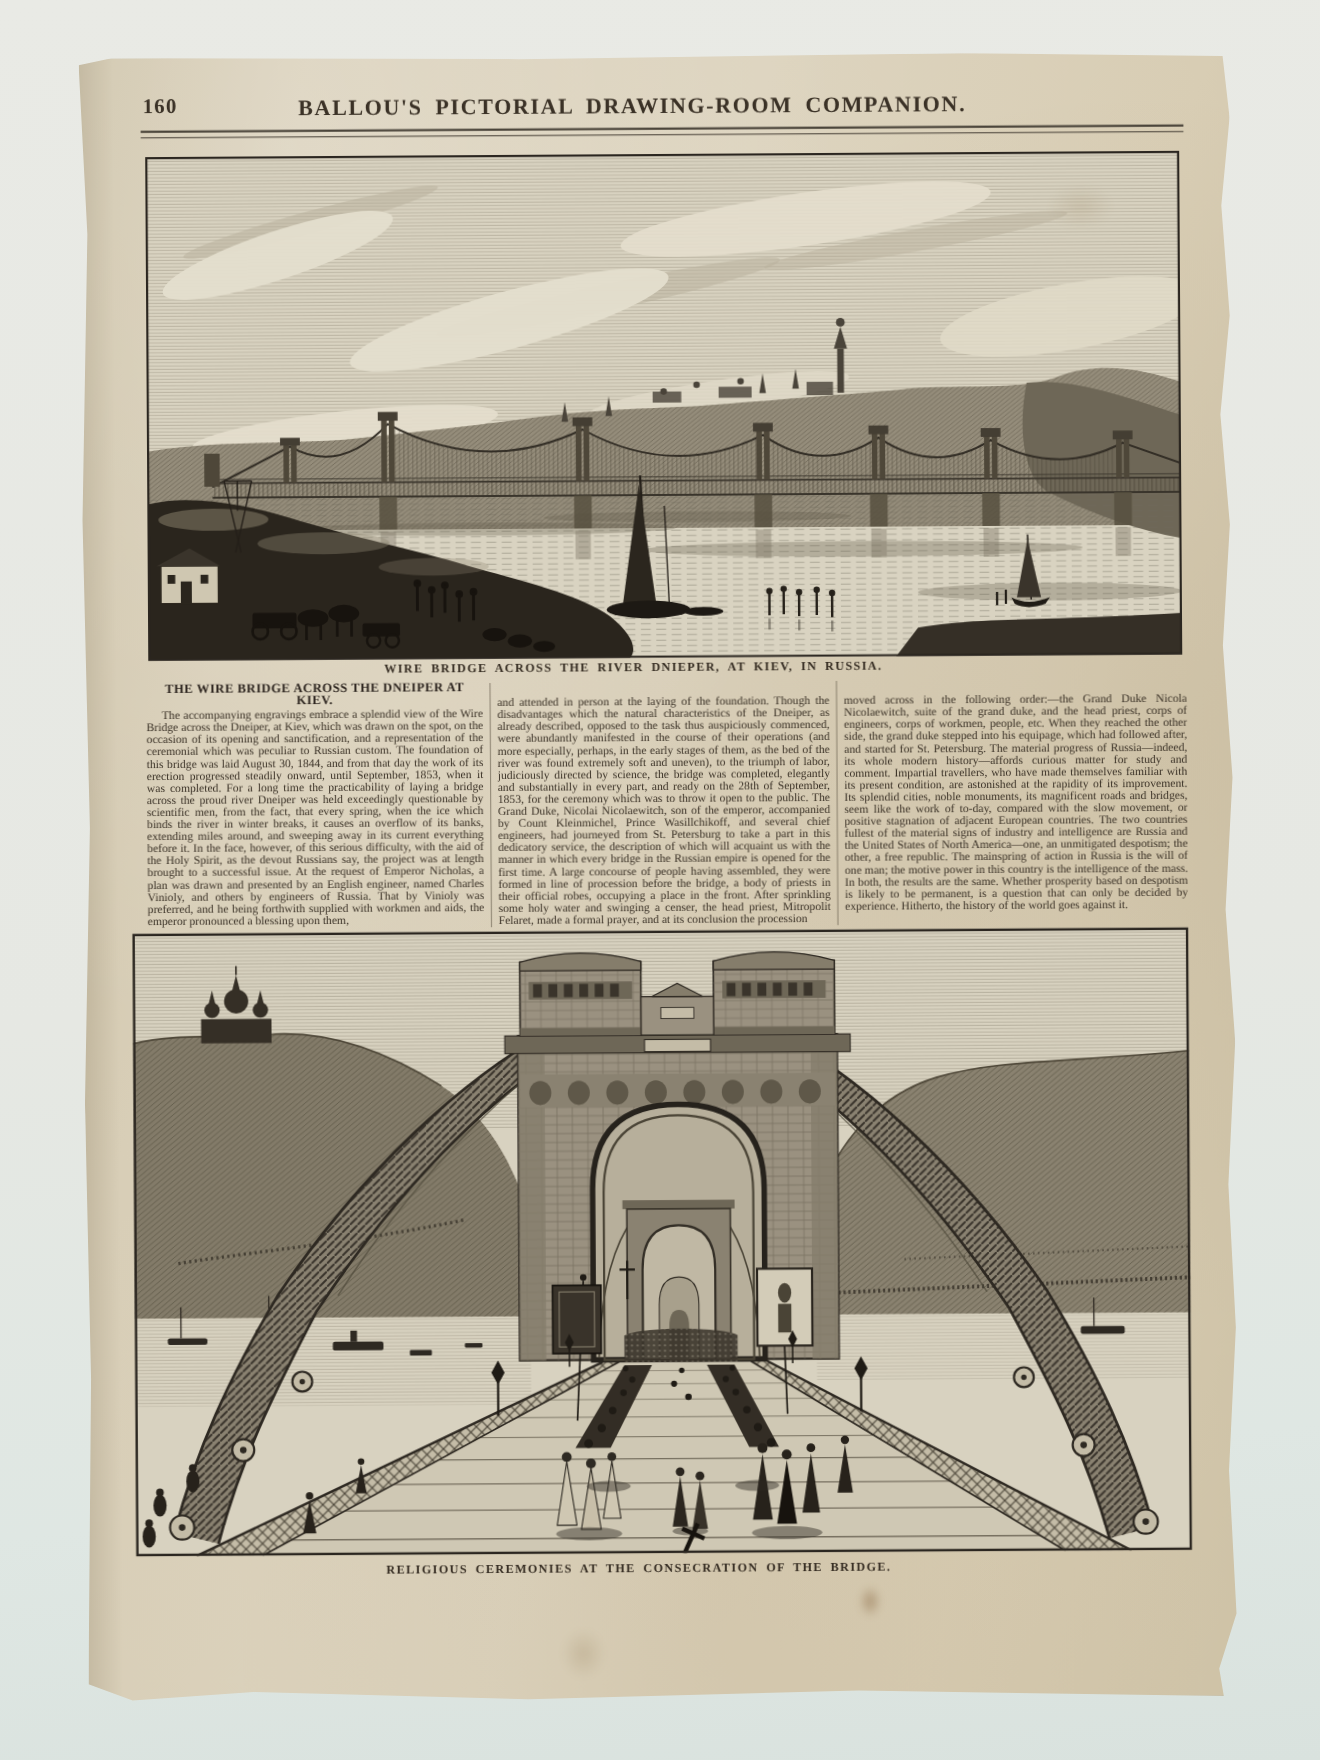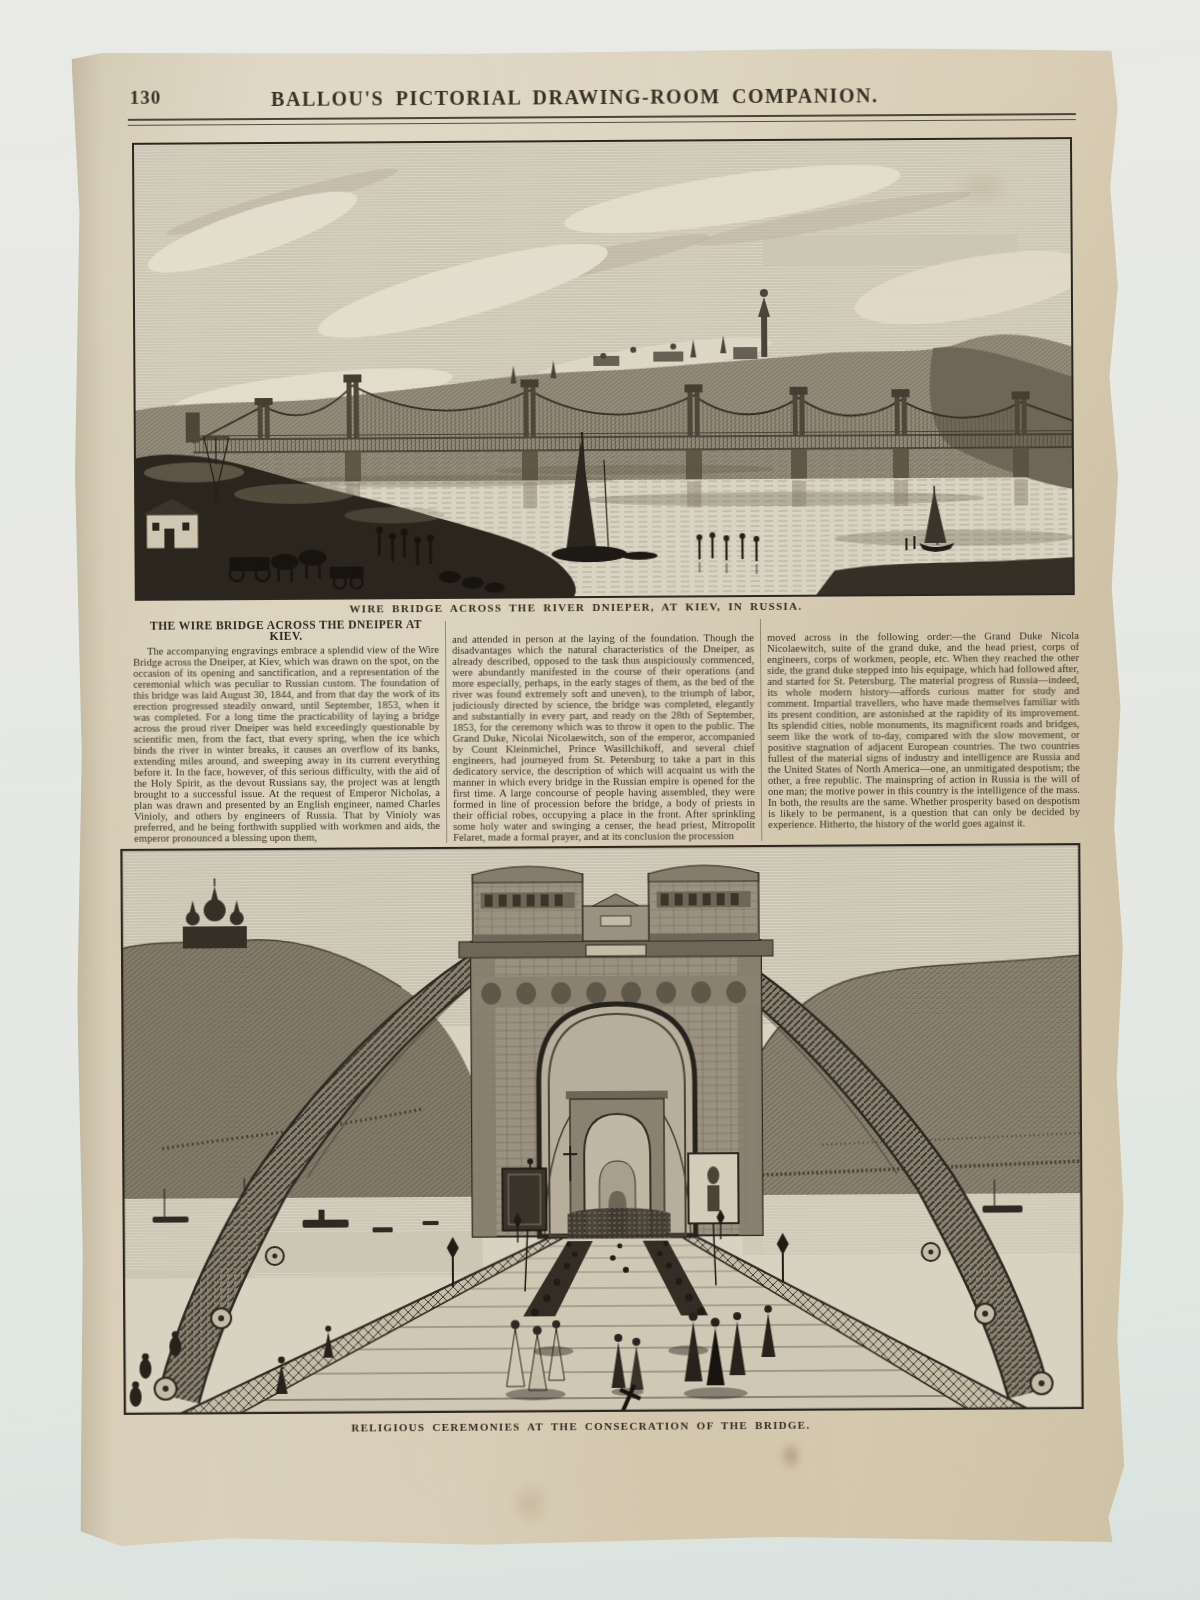--- a/index.html
+++ b/index.html
@@ -41,21 +41,21 @@
   .stain-a{left:700px;top:1392px;width:22px;height:30px;background:radial-gradient(ellipse,rgba(112,70,28,.35),rgba(112,70,28,0) 70%);}
   .stain-b{left:430px;top:1430px;width:40px;height:46px;background:radial-gradient(ellipse,rgba(120,90,45,.16),rgba(120,90,45,0) 70%);}
   .stain-c{left:880px;top:120px;width:60px;height:40px;background:radial-gradient(ellipse,rgba(130,100,55,.12),rgba(130,100,55,0) 70%);}
   svg{display:block;}
 </style>
 </head>
 <body>
 
 <div class="page">
 
-  <div class="page-number">130</div>
+  <div class="page-number">160</div>
   <div class="masthead">BALLOU'S PICTORIAL DRAWING-ROOM COMPANION.</div>
   <div class="head-rule"></div>
 
   <div class="engraving-top">
   <svg width="940" height="458" viewBox="0 0 940 458">
     <defs>
       <pattern id="p1h" width="4" height="3" patternUnits="userSpaceOnUse">
             <line x1="0" y1="1" x2="4" y2="1" stroke="#8d8574" stroke-width="0.7"></line>
           </pattern>
       <pattern id="p1v" width="4" height="5" patternUnits="userSpaceOnUse">

